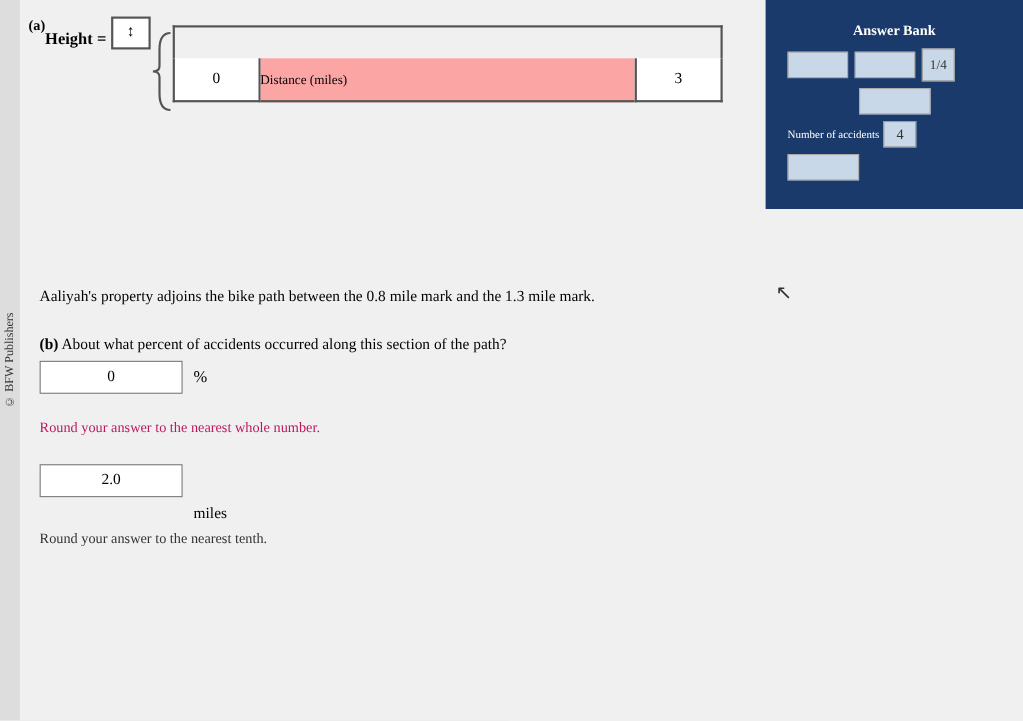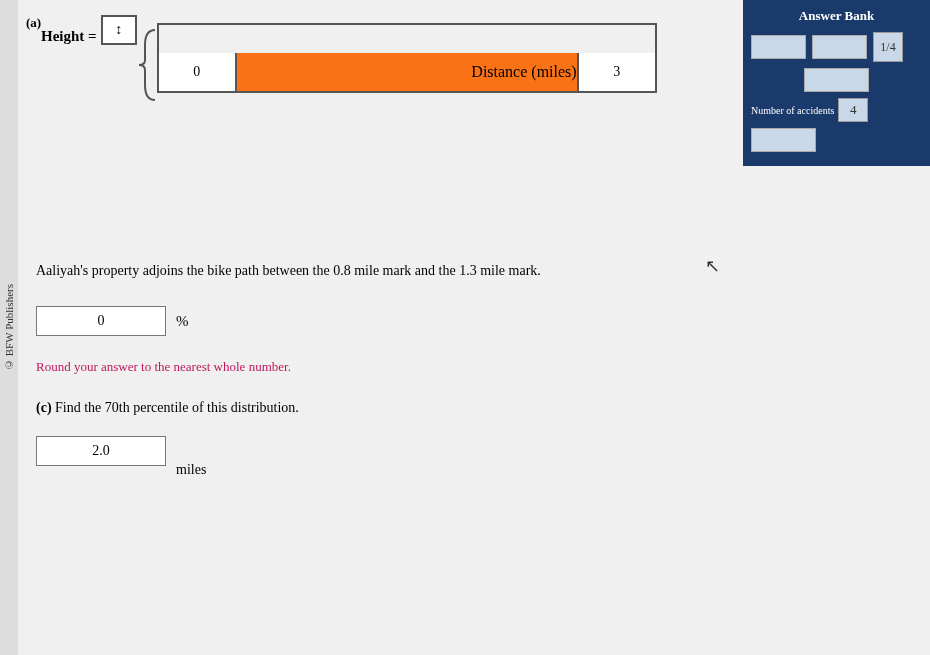--- a/index.html
+++ b/index.html
@@ -39,24 +39,24 @@
       flex: 1;
       padding: 10px 10px 10px 8px;
       position: relative;
     }
 
     
     .answer-bank {
       position: absolute;
       top: 0;
       right: 0;
-      width: 187px;
+      width: 234px;
       background: #1a3a6b;
       color: white;
-      padding: 8px;
+      padding: 20px;
     }
 
     .answer-bank-title {
       text-align: center;
       font-size: 13px;
       font-weight: bold;
       margin-bottom: 8px;
       color: white;
     }
 
@@ -177,53 +177,54 @@
         </svg>
 
         <div style="display:flex; flex-direction:column; margin-top:8px;">
 
           <div style="border:2px solid #555; border-bottom:none; width:500px; height:30px; background:transparent;"></div>
 
           <div style="display:flex; width:500px;">
             <div style="border:2px solid #555; border-top:none; width:80px; height:40px; display:flex; align-items:center; justify-content:center; background:white; font-size:14px;">
               <span>0</span>
             </div>
-            <div style="border:2px solid #555; border-top:none; border-left:none; border-right:none; flex:1; height:40px; display:flex; align-items:center; justify-content:flex-end; background:#f97316; font-size:16px;">
+            <div style="border:2px solid #555; border-top:none; border-left:none; border-right:none; flex:1; height:40px; display:flex; align-items:center; justify-content:flex-start; background:#fca5a5; font-size:12px;">
               <span>Distance (miles)</span>
             </div>
             <div style="border:2px solid #555; border-top:none; width:80px; height:40px; display:flex; align-items:center; justify-content:center; background:white; font-size:14px;">
               <span>3</span>
             </div>
           </div>
         </div>
 
       </div>
     </div>
 
     <div class="cursor-arrow">↖</div>
 
     <div style="margin-top: 155px; margin-left:10px; font-size:14px; line-height:1.5;">Aaliyah's property adjoins the bike path between the 0.8 mile mark and the 1.3 mile mark.</div>
 
     <div style="margin-top:25px; margin-left:10px;">
+      <div style="font-size:14px; margin-bottom:6px;">
+        <span style="font-weight:bold;">(b)</span>
+        <span>About what percent of accidents occurred along this section of the path?</span>
+      </div>
       <div style="display:flex; align-items:center; gap:10px; margin-bottom:6px;">
         <div style="border:1.5px solid #777; background:white; width:130px; height:30px; display:flex; align-items:center; justify-content:center; font-size:14px;">
           <span>0</span>
         </div>
         <span style="font-size:15px;">%</span>
       </div>
       <div style="font-size:13px; color:#be185d;margin-top:23px;">Round your answer to the nearest whole number.</div>
     </div>
 
     <div style="margin-top:25px; margin-left:10px;">
-      <div style="font-size:14px; margin-bottom:8px;">
-        <span style="font-weight:bold;">(c)</span>
-        <span>Find the 70th percentile of this distribution.</span>
-      </div>
-      <div style="display:flex; align-items:center; gap:10px; margin-bottom:6px;">
+      <div style="display:flex; align-items:flex-start; gap:10px; margin-bottom:6px;">
         <div style="border:1.5px solid #777; background:white; width:130px; height:30px; display:flex; align-items:center; justify-content:center; font-size:14px;">
           <span>2.0</span>
         </div>
         <span style="font-size:14px;margin-top:38px;">miles</span>
       </div>
+      <div style="font-size:13px; color:#333;">Round your answer to the nearest tenth.</div>
     </div>
 
   </div>
 </div>
 
 </body></html>

